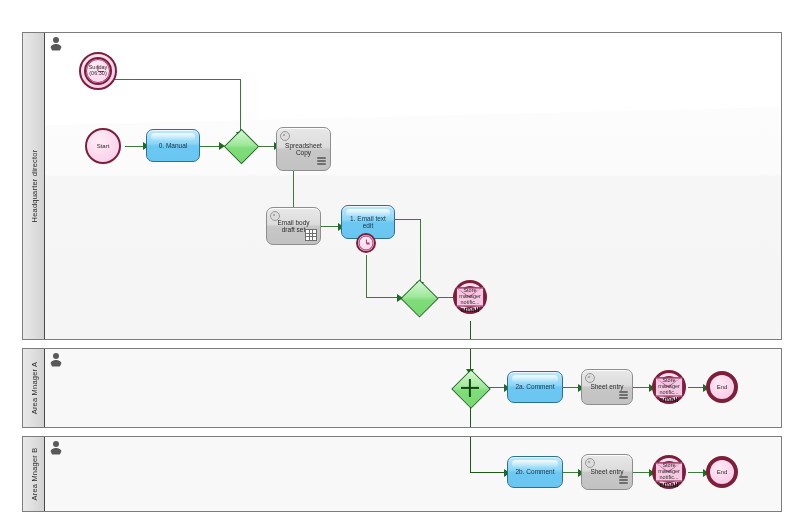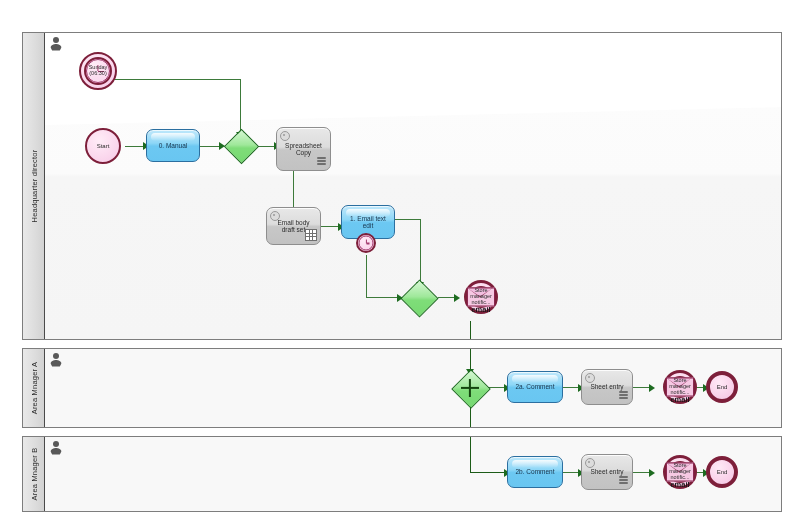--- a/index.html
+++ b/index.html
@@ -34,21 +34,21 @@
   .ev{border-radius:50%;display:flex;align-items:center;justify-content:center;text-align:center;}
   .ev-start{background:radial-gradient(circle at 38% 32%,#ffecf7 0%,#fbd9ee 55%,#f6c9e6 100%);
             border:2px solid #7d1f3a;}
   .ev-end{background:radial-gradient(circle at 38% 32%,#ffe9f6 0%,#f9d2ea 60%,#f3c2e2 100%);
           border:4px solid #7d1f3a;}
   .ev-dbl{background:radial-gradient(circle at 38% 32%,#ffecf7 0%,#fbd9ee 55%,#f5c7e5 100%);
           border:2px solid #7d1f3a;}
   .ev-dbl .inner{position:absolute;left:3px;top:3px;right:3px;bottom:3px;border-radius:50%;
                  border:2px solid #7d1f3a;}
   .ev-msg{background:radial-gradient(circle at 38% 32%,#ffeaf6 0%,#f9d3ea 60%,#f2bfe0 100%);
-          border:3px solid #7d1f3a;margin-left:11px;}
+          border:3px solid #7d1f3a;}
   .ev-msg .inner{position:absolute;left:3px;top:3px;right:3px;bottom:3px;border-radius:50%;
                  border:2px solid #7d1f3a;}
   .ev-label{position:relative;z-index:4;font-size:6px;color:#2d2d2d;line-height:1.05;
             padding:0 1px;}
   .ev-label.tiny{font-size:5.5px;}
 
   .clockface{position:absolute;left:50%;top:50%;transform:translate(-50%,-50%);
              width:22px;height:22px;border-radius:50%;border:1.4px solid #a23b6e;z-index:2;}
   .clockface:before{content:"";position:absolute;left:50%;top:22%;width:1.2px;height:30%;
                     background:#a23b6e;transform:translateX(-50%);}

